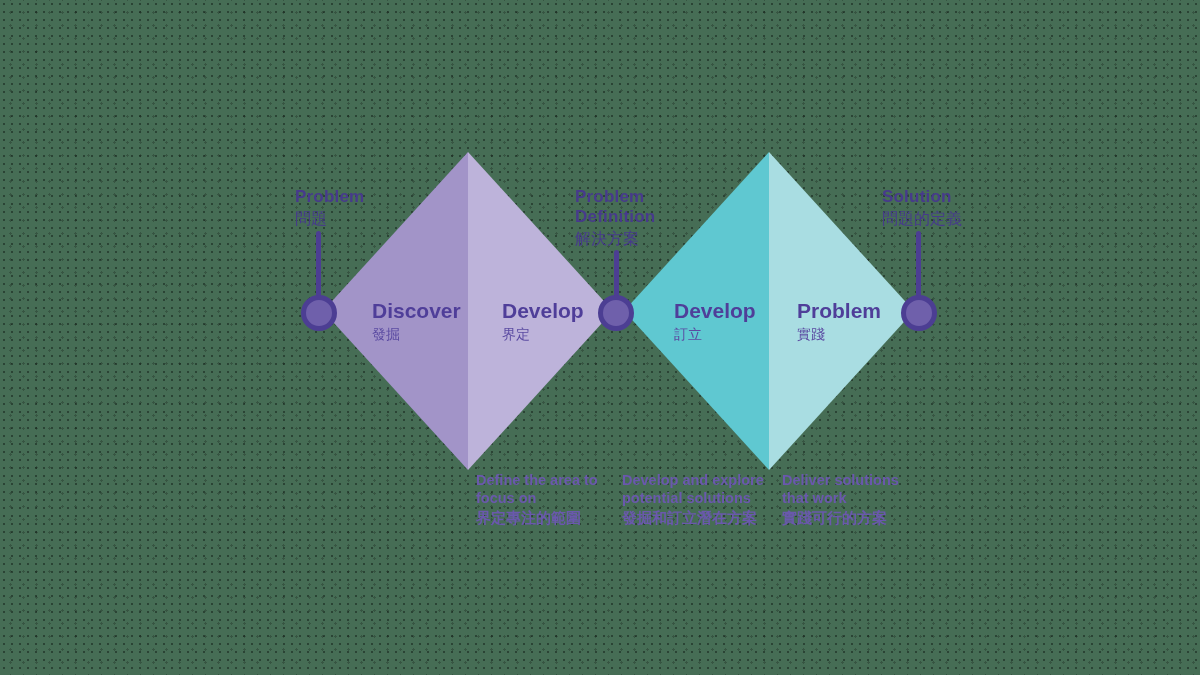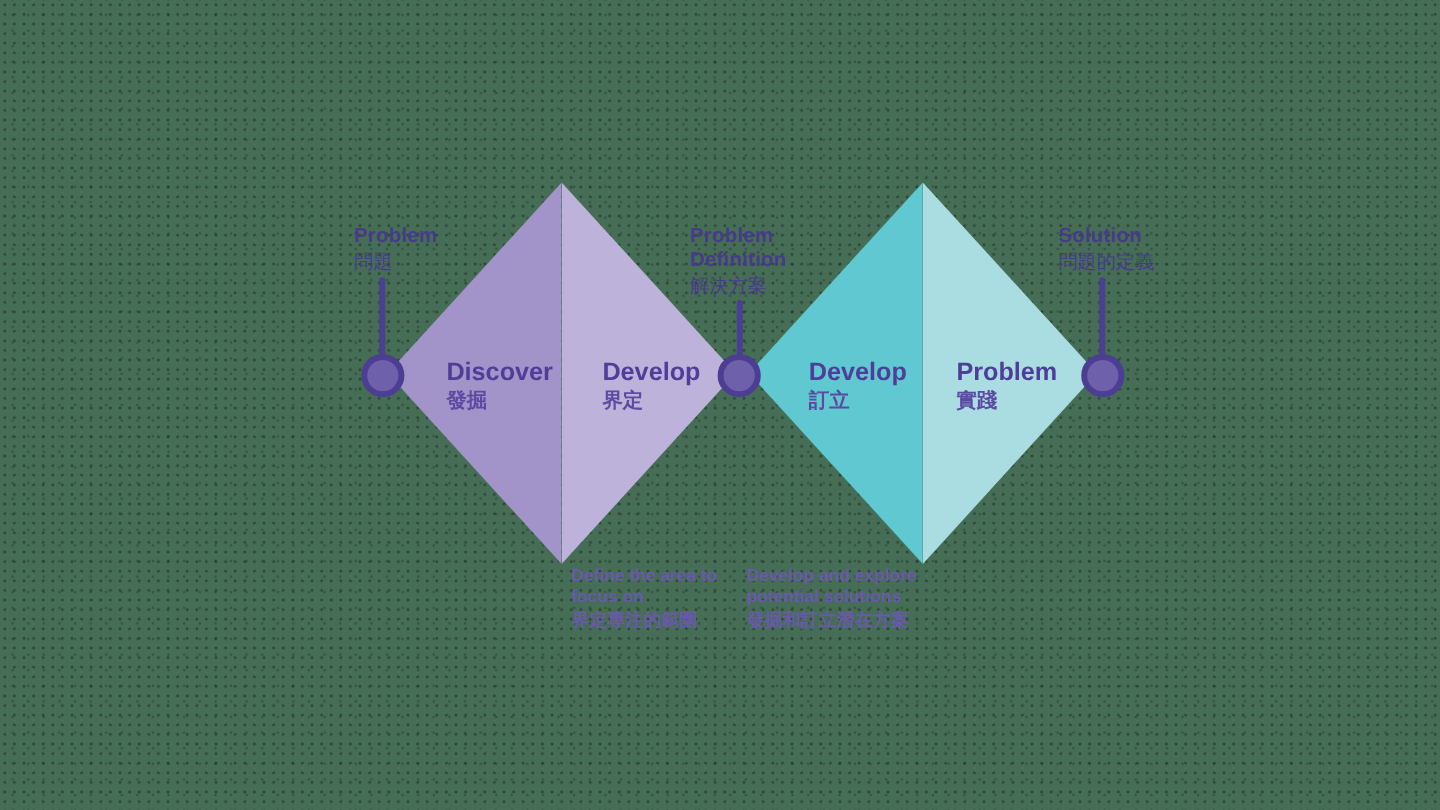--- a/index.html
+++ b/index.html
@@ -36,21 +36,21 @@
   }
 
   
   .ms-label { position: absolute; color: #473a8c; }
   .ms-en { font-weight: bold; font-size: 17px; line-height: 20px; letter-spacing: 0.2px; }
   .ms-zh { font-weight: normal; font-size: 16px; line-height: 20px; margin-top: 2px; }
 
   
   .phase-label { position: absolute; }
   .phase-en { font-weight: bold; font-size: 21px; line-height: 20px; color: #4f3e99; }
-  .phase-zh { font-size: 17px; line-height: 20px; color: #5b4ba2; margin-top: 3px; font-weight: bold; }
+  .phase-zh { font-size: 14px; line-height: 20px; color: #5b4ba2; margin-top: 3px; }
 
   
   .caption { position: absolute; color: #6a58ad; font-weight: bold; }
   .cap-en { font-size: 14.5px; line-height: 18px; }
   .cap-zh { font-size: 15px; line-height: 18px; margin-top: 2px; }
 </style>
 </head>
 <body>
 
 <div class="stage">
@@ -107,14 +107,19 @@
   <div class="caption" style="left:452px; top:471px;">
     <div class="cap-en">Define the area to</div>
     <div class="cap-en">focus on</div>
     <div class="cap-zh">界定專注的範圍</div>
   </div>
   <div class="caption" style="left:598px; top:471px;">
     <div class="cap-en">Develop and explore</div>
     <div class="cap-en">potential solutions</div>
     <div class="cap-zh">發掘和訂立潛在方案</div>
   </div>
+  <div class="caption" style="left:758px; top:471px;">
+    <div class="cap-en">Deliver solutions</div>
+    <div class="cap-en">that work</div>
+    <div class="cap-zh">實踐可行的方案</div>
+  </div>
 
 </div>
 
 </body></html>

